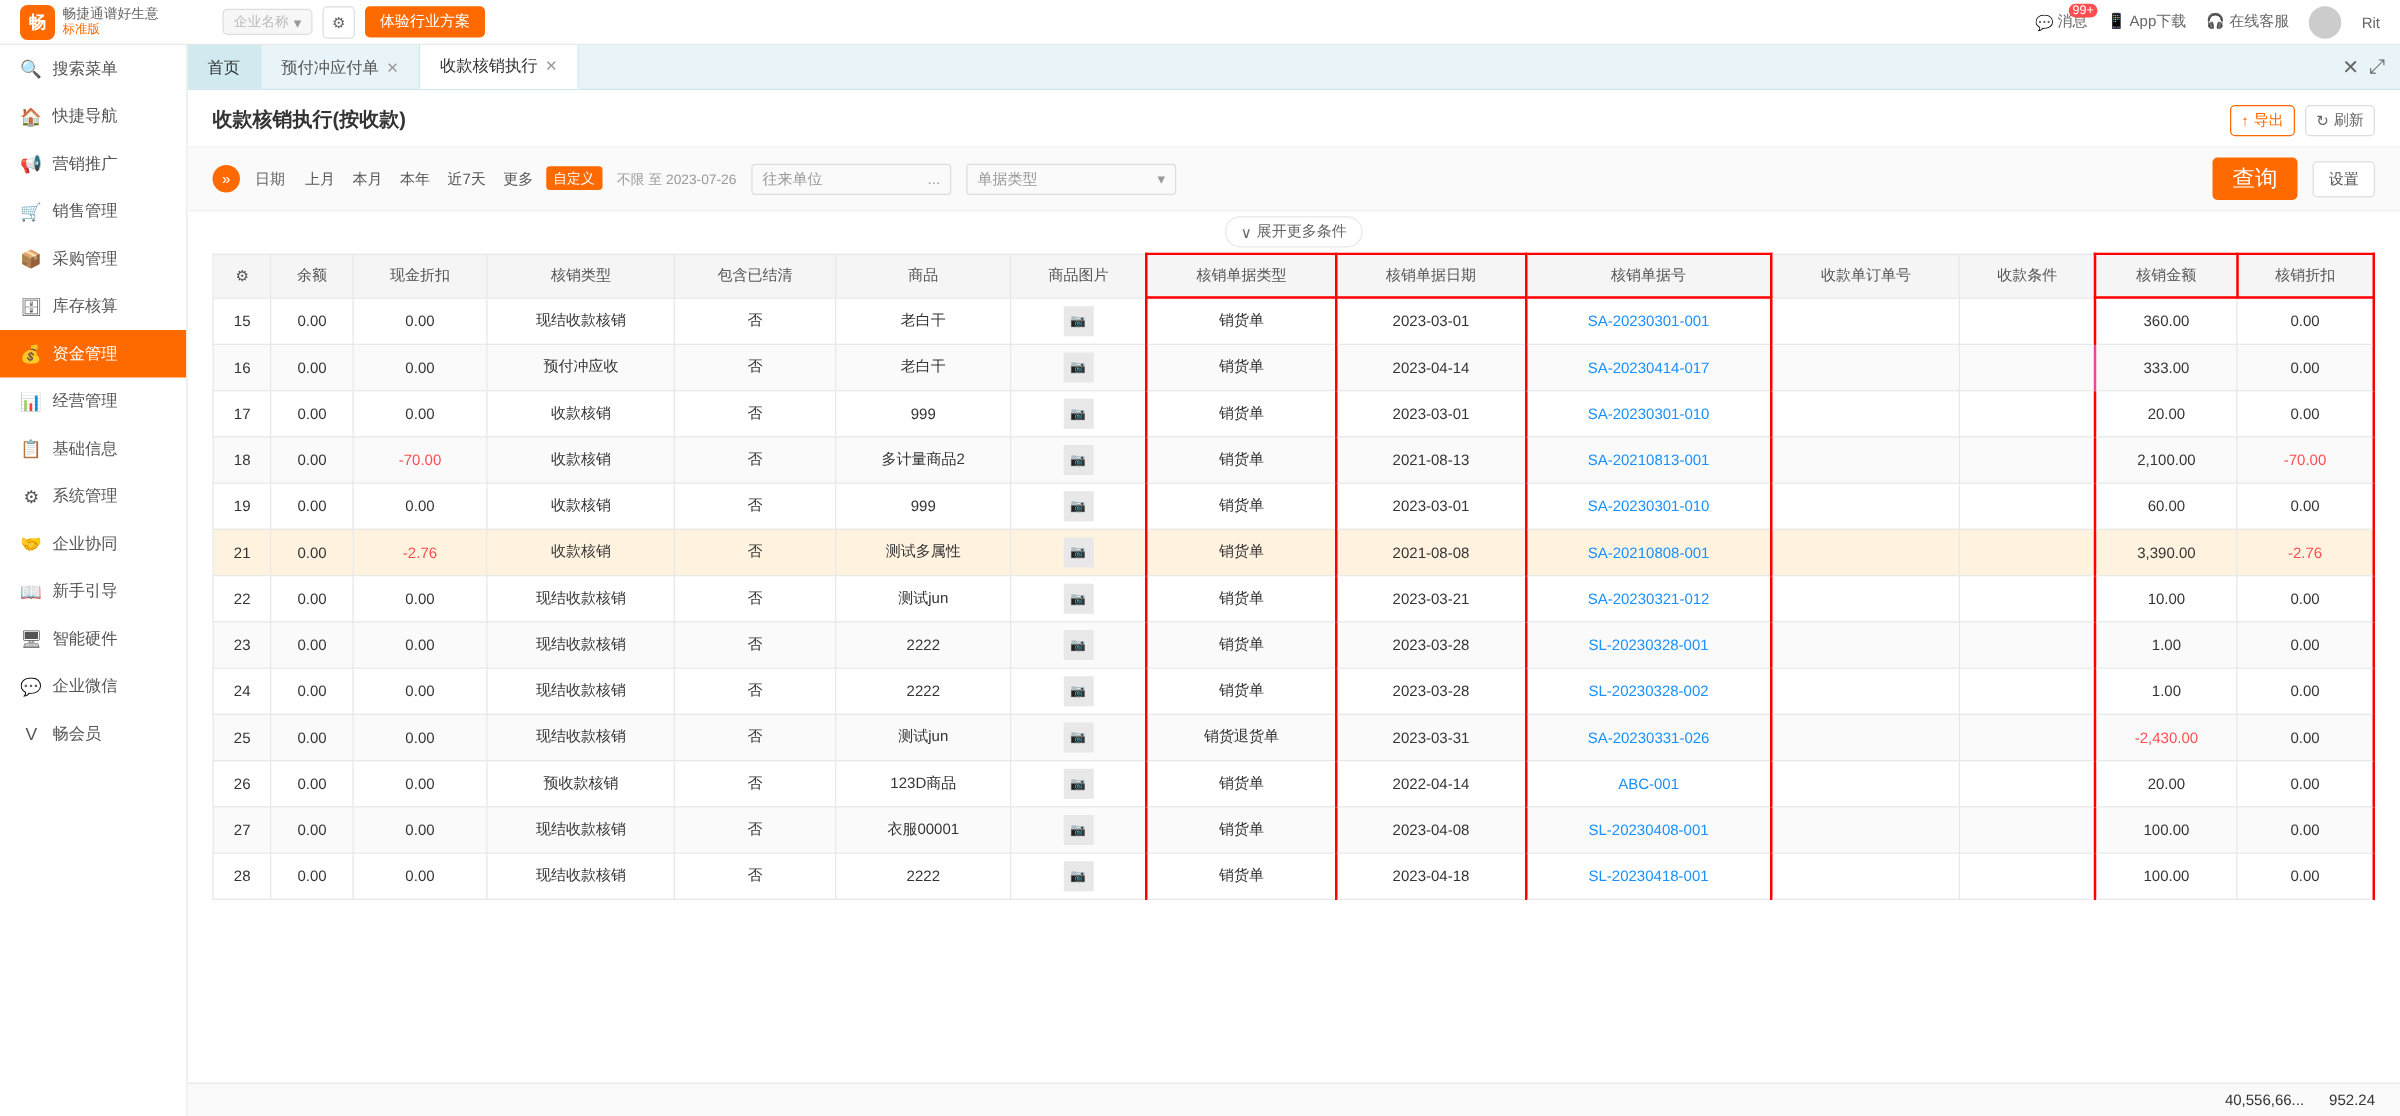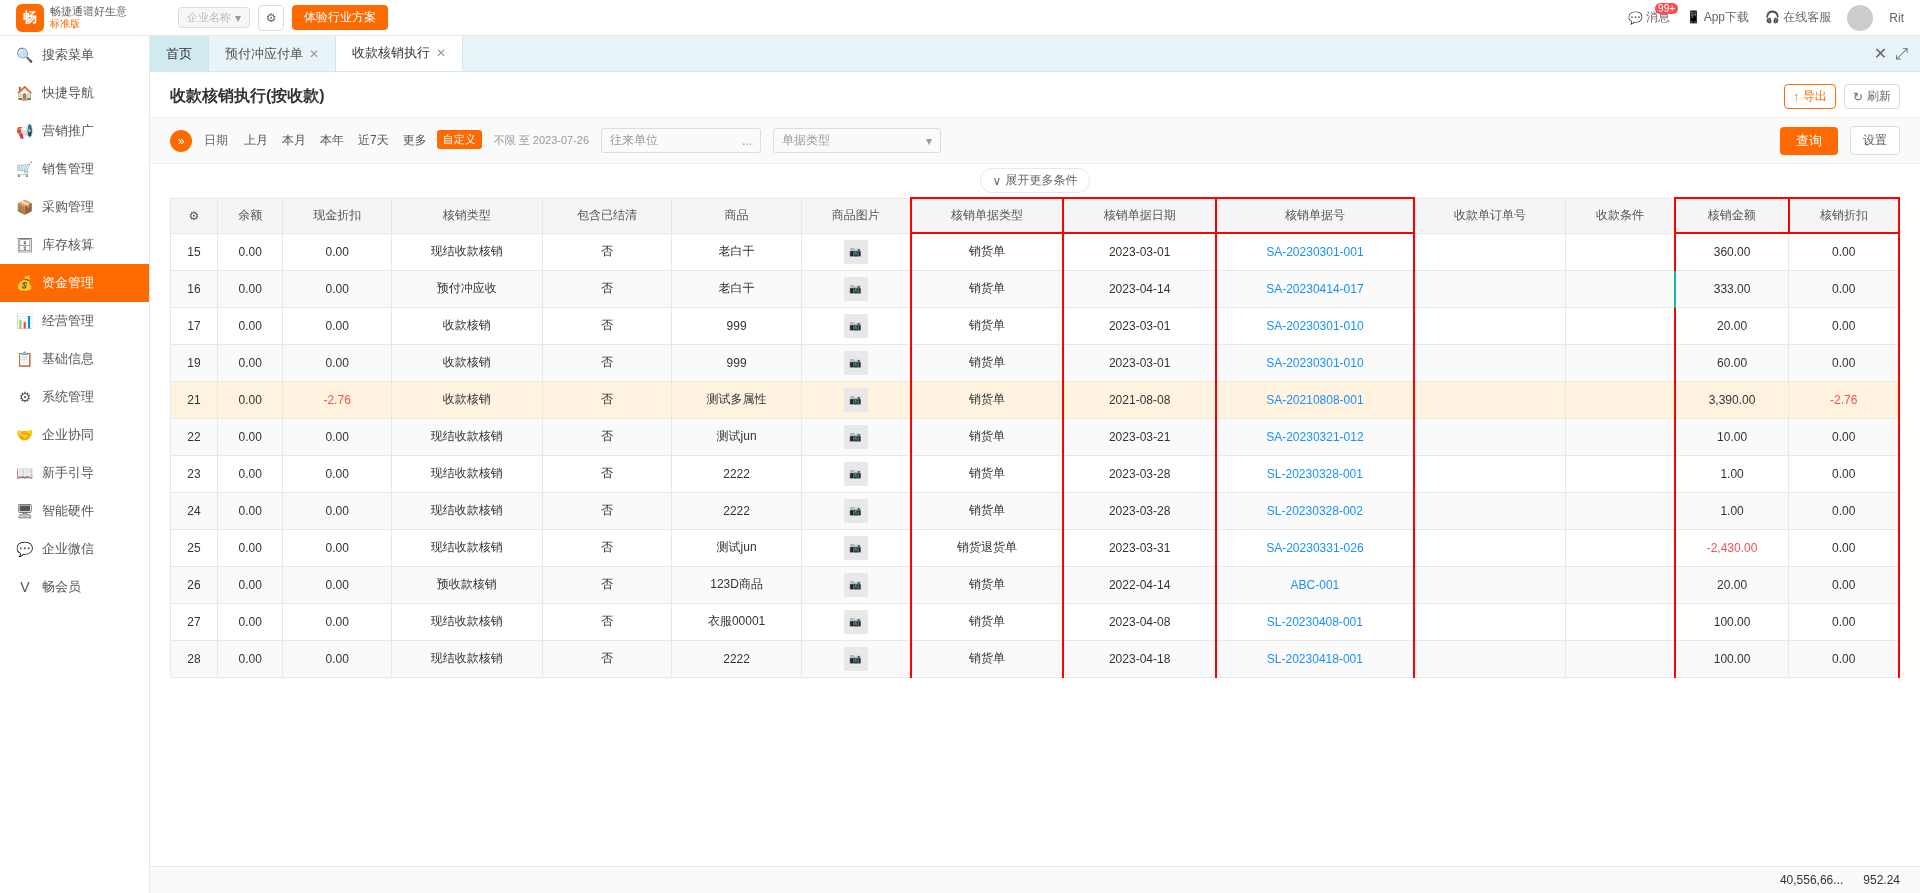--- a/index.html
+++ b/index.html
@@ -52,21 +52,21 @@
 
     
     .filter-bar { padding: 8px 20px; background: #fafafa; border-bottom: 1px solid #f0f0f0; display: flex; align-items: center; gap: 12px; flex-wrap: wrap; }
     .filter-toggle { background: #ff6a00; color: white; width: 22px; height: 22px; border-radius: 50%; display: flex; align-items: center; justify-content: center; cursor: pointer; font-size: 12px; }
     .filter-label { color: #666; font-size: 12px; }
     .date-links { display: flex; gap: 6px; align-items: flex-start; }
     .date-link { color: #555; font-size: 12px; cursor: pointer; padding: 2px 4px; }
     .date-custom { color: white; background: #ff6a00; padding: 2px 6px; border-radius: 3px; font-size: 11px; cursor: pointer; }
     .filter-input { border: 1px solid #ddd; padding: 3px 8px; border-radius: 3px; font-size: 12px; color: #999; width: 160px; cursor: pointer; display: flex; align-items: center; justify-content: space-between; gap: 20px; }
     .filter-select { border: 1px solid #ddd; padding: 3px 8px; border-radius: 3px; font-size: 12px; color: #999; width: 168px; display: flex; align-items: center; justify-content: space-between; cursor: pointer; }
-    .query-btn { background: #ff6a00; color: white; border: none; padding: 5px 16px; border-radius: 4px; cursor: pointer; font-size: 13px; margin-left: auto; }
+    .query-btn { background: #ff6a00; color: white; border: none; padding: 5px 16px; border-radius: 4px; cursor: pointer; font-size: 18px; margin-left: auto; }
     .settings-btn { border: 1px solid #ddd; background: #fff; padding: 5px 12px; border-radius: 4px; cursor: pointer; font-size: 12px; color: #555; }
 
     
     .expand-bar { padding: 4px 20px; display: flex; justify-content: center; }
     .expand-btn { display: flex; align-items: center; gap: 4px; color: #666; font-size: 12px; cursor: pointer; border: 1px solid #e8e8e8; padding: 3px 12px; border-radius: 12px; background: #fff; }
 
     
     .table-wrap { flex: 1; overflow: auto; padding: 0 20px 10px; }
     table { width: 100%; border-collapse: collapse; font-size: 12px; }
     thead tr { background: #f5f5f5; }
@@ -299,40 +299,58 @@
       <td>否</td>
       <td>老白干</td>
       <td>
                   <div style="width:24px;height:24px;background:#e8e8e8;margin:0 auto;display:flex;align-items:center;justify-content:center;font-size:10px;color:#999;">📷</div>
                 </td>
       <td style="border-left:2px solid red;border-right:2px solid red;">销货单</td>
       <td style="border-left:1px solid #e8e8e8;border-right:2px solid red;">2023-04-14</td>
       <td style="border-right:2px solid red;"><span class="link-cell">SA-20230414-017</span></td>
       <td></td>
       <td></td>
-      <td style="border-left:2px solid #14b8a6;" class="">333.00</td>
+      <td style="border-left:2px solid #ec4899;" class="">333.00</td>
       <td style="border-right:2px solid red;" class="">0.00</td>
     </tr>
               <tr>
       <td>17</td>
       <td>0.00</td>
       <td class="">0.00</td>
       <td>收款核销</td>
       <td>否</td>
       <td>999</td>
       <td>
                   <div style="width:24px;height:24px;background:#e8e8e8;margin:0 auto;display:flex;align-items:center;justify-content:center;font-size:10px;color:#999;">📷</div>
                 </td>
       <td style="border-left:2px solid red;border-right:2px solid red;">销货单</td>
       <td style="border-left:1px solid #e8e8e8;border-right:2px solid red;">2023-03-01</td>
       <td style="border-right:2px solid red;"><span class="link-cell">SA-20230301-010</span></td>
       <td></td>
       <td></td>
       <td style="border-left:2px solid red;" class="">20.00</td>
       <td style="border-right:2px solid red;" class="">0.00</td>
+    </tr>
+              <tr>
+      <td>18</td>
+      <td>0.00</td>
+      <td class="negative">-70.00</td>
+      <td>收款核销</td>
+      <td>否</td>
+      <td>多计量商品2</td>
+      <td>
+                  <div style="width:24px;height:24px;background:#e8e8e8;margin:0 auto;display:flex;align-items:center;justify-content:center;font-size:10px;color:#999;">📷</div>
+                </td>
+      <td style="border-left:2px solid red;border-right:2px solid red;">销货单</td>
+      <td style="border-left:1px solid #e8e8e8;border-right:2px solid red;">2021-08-13</td>
+      <td style="border-right:2px solid red;"><span class="link-cell">SA-20210813-001</span></td>
+      <td></td>
+      <td></td>
+      <td style="border-left:2px solid red;" class="">2,100.00</td>
+      <td style="border-right:2px solid red;" class="negative">-70.00</td>
     </tr>
               <tr>
       <td>19</td>
       <td>0.00</td>
       <td class="">0.00</td>
       <td>收款核销</td>
       <td>否</td>
       <td>999</td>
       <td>
                   <div style="width:24px;height:24px;background:#e8e8e8;margin:0 auto;display:flex;align-items:center;justify-content:center;font-size:10px;color:#999;">📷</div>

